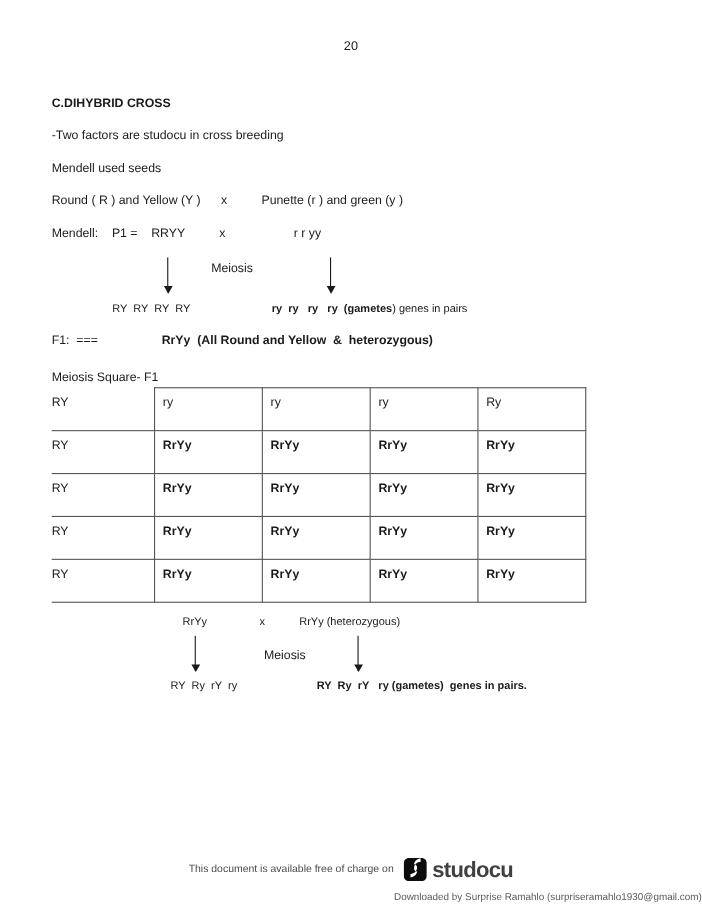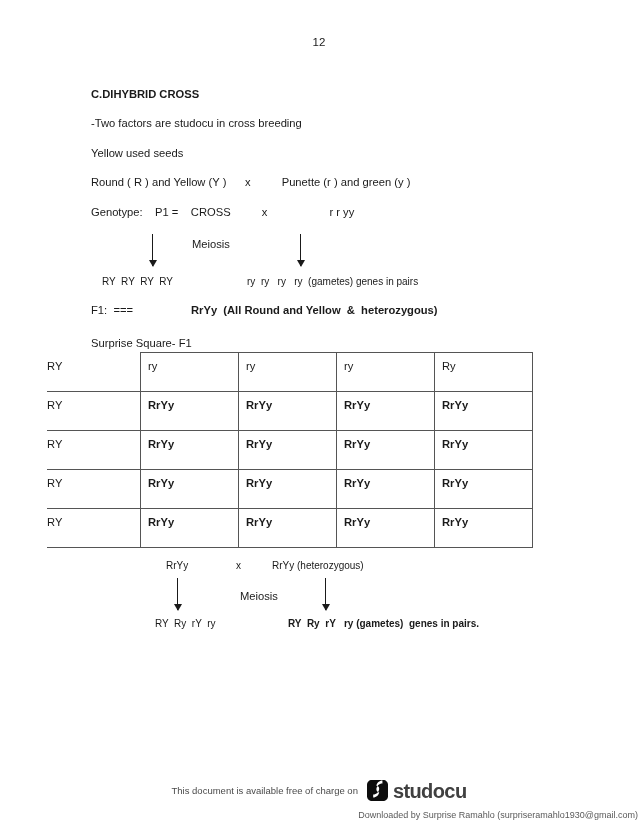--- a/index.html
+++ b/index.html
@@ -37,21 +37,20 @@
     left: 47px;
     top: 88px;
     width: 520px;
   }
   .line {
     font-size: 11.2px;
     line-height: 1.2;
     color: #1a1a1a;
     white-space: pre;
     margin-bottom: 16px;
-    margin-left: 44px;
   }
   .line.bold {
     font-weight: bold;
   }
   .tight {
     margin-bottom: 13px;
   }
 
   
   .diagram {
@@ -162,48 +161,48 @@
     margin-top: 9px;
     font-size: 9px;
     color: #5a5a5a;
   }
 </style>
 </head>
 <body>
 
 <div class="page">
 
-  <div class="page-number">12</div>
+  <div class="page-number">20</div>
 
   <div class="content">
 
     <div class="line bold">C.DIHYBRID CROSS</div>
 
     <div class="line">-Two factors are studocu in cross breeding</div>
 
-    <div class="line">Yellow used seeds</div>
+    <div class="line">Mendell used seeds</div>
 
     <div class="line">Round ( R ) and Yellow (Y )      x          Punette (r ) and green (y )</div>
 
-    <div class="line tight">Genotype:    P1 =    CROSS          x                    r r yy</div>
+    <div class="line tight">Mendell:    P1 =    RRYY          x                    r r yy</div>
 
     <div class="diagram" style="height:72px;">
       <div class="arrow" style="left:105px; top:2px; height:32px;"></div>
       <div class="arrow" style="left:253px; top:2px; height:32px;"></div>
 
       <div class="meiosis-label" style="left:145px; top:6px;">Meiosis</div>
 
       <div class="gamete-row" style="left:55px; top:44px;">RY  RY  RY  RY</div>
 
-      <div class="gamete-row" style="left:200px; top:44px;"><span style="font-weight:normal;">ry  ry   ry   ry  (gametes</span><span>) genes in pairs</span></div>
+      <div class="gamete-row" style="left:200px; top:44px;"><span style="font-weight:bold;">ry  ry   ry   ry  (gametes</span><span>) genes in pairs</span></div>
     </div>
 
     <div class="line" style="margin-bottom:19px;"><span>F1:  ===</span><span style="display:inline-block; width:58px;"></span><span style="font-weight:bold;">RrYy  (All Round and Yellow  &amp;  heterozygous)</span></div>
 
-    <div class="line">Surprise Square- F1</div>
+    <div class="line">Meiosis Square- F1</div>
 
   </div>
 
   <table class="punnett">
     <tbody>
       <tr class="head">
         <td class="rowhead corner col-head">RY</td>
         <td class="col-cell">ry</td>
         <td class="col-cell">ry</td>
         <td class="col-cell">ry</td>

